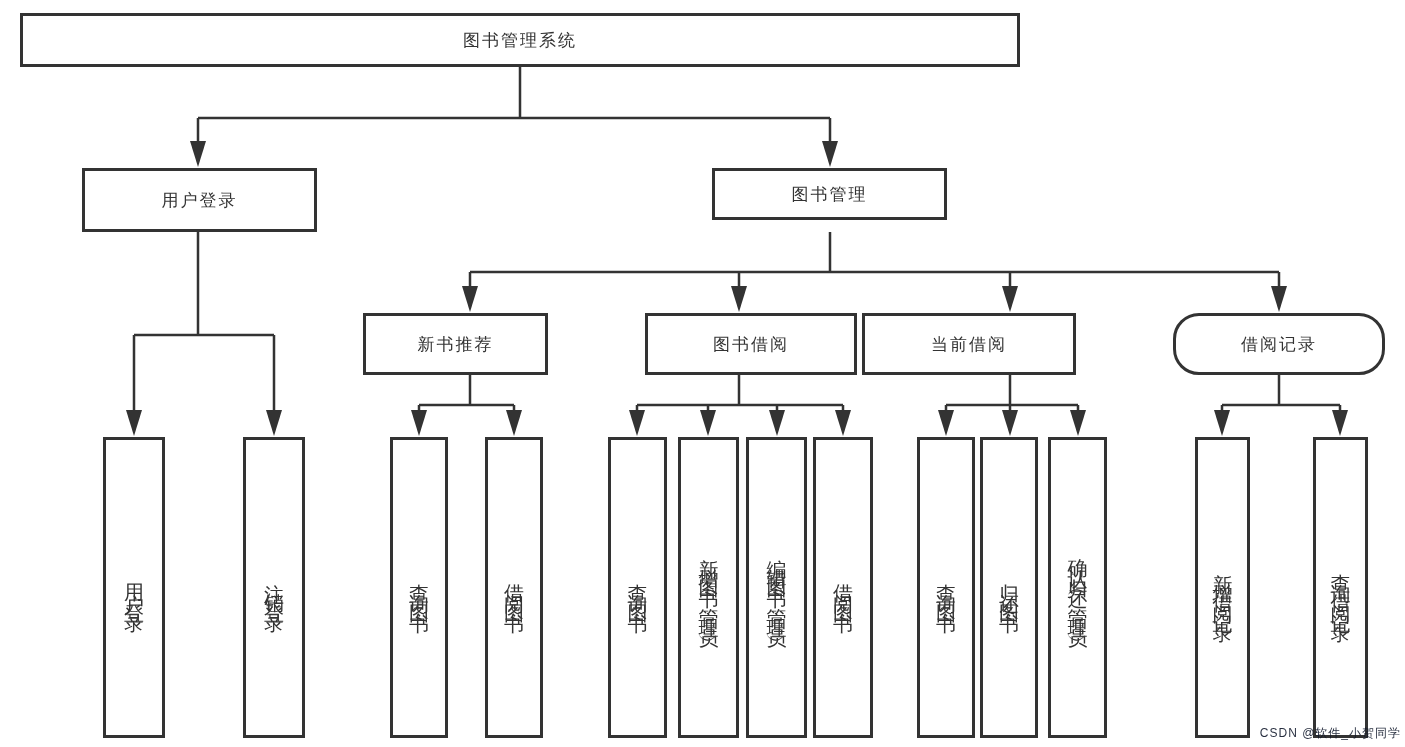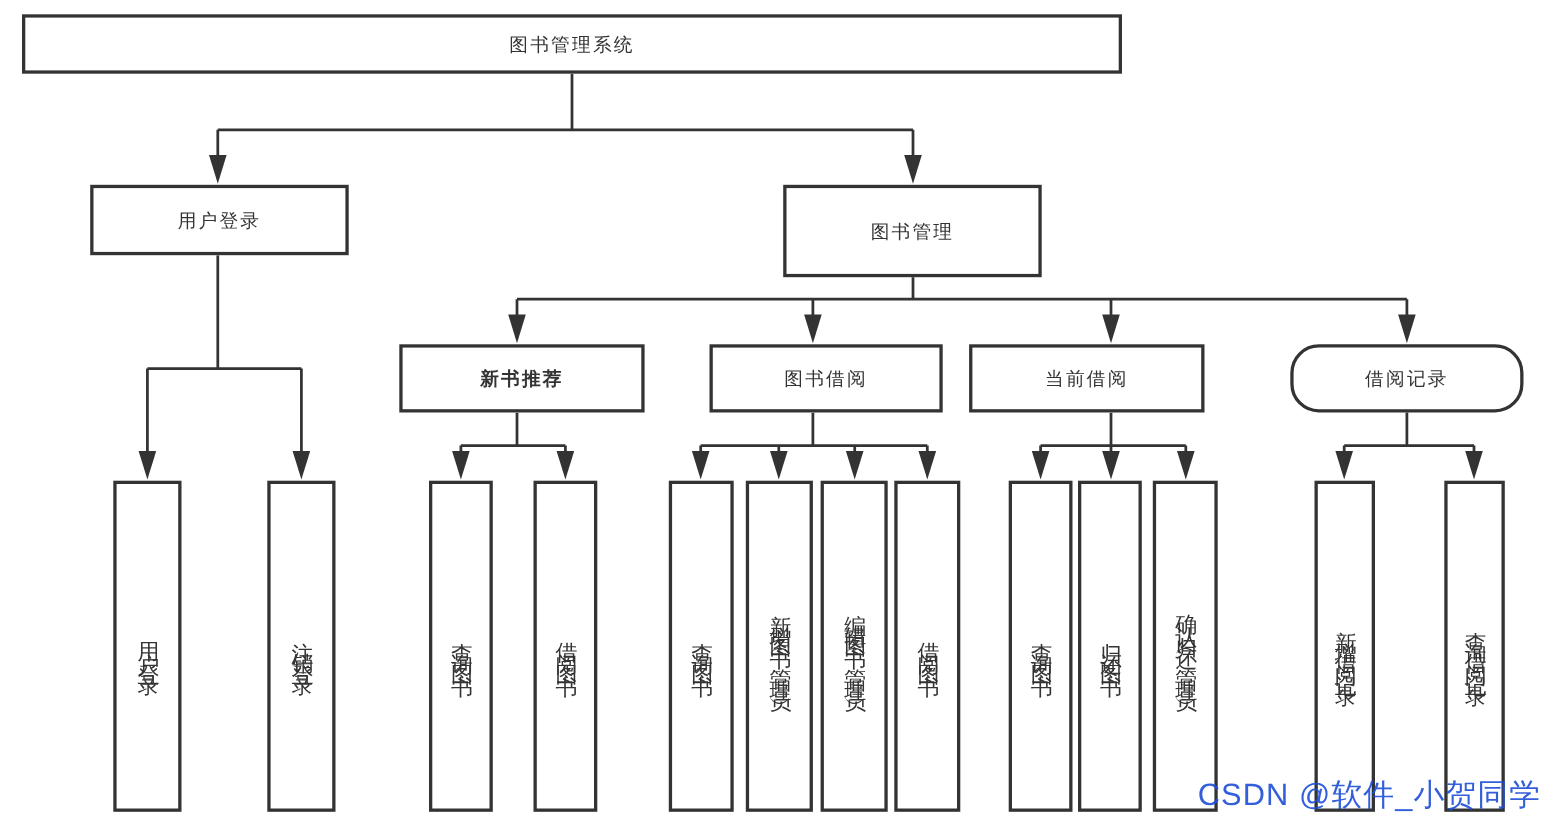--- a/index.html
+++ b/index.html
@@ -19,25 +19,25 @@
     border: 3px solid #333333;
     background: #ffffff;
     display: flex;
     align-items: center;
     justify-content: center;
     z-index: 2;
   }
   .h-node { font-size: 17px; letter-spacing: 2px; }
   .root  { left: 20px;  top: 13px;  width: 1000px; height: 54px; }
   .l2a   { left: 82px;  top: 168px; width: 235px;  height: 64px; }
-  .l2b   { left: 712px; top: 168px; width: 235px;  height: 84px; }
+  .l2b   { left: 712px; top: 168px; width: 235px;  height: 52px; }
   .l3    { top: 313px;  height: 62px; }
-  .l3a   { left: 363px;  width: 223px; font-weight: bold; }
+  .l3a   { left: 363px;  width: 185px; }
   .l3b   { left: 633px;  width: 212px; margin-left: 12px; }
-  .l3c   { left: 881px;  width: 214px; text-align: center; }
+  .l3c   { left: 862px;  width: 214px; text-align: center; }
   .l3d   { left: 1173px; width: 212px; border-radius: 26px; }
   .leaf {
     top: 437px;
     height: 301px;
     writing-mode: vertical-rl;
     text-orientation: mixed;
     font-size: 20px;
     letter-spacing: 10px;
     line-height: 1.15;
   }
@@ -52,23 +52,23 @@
   .g4-0 { left: 917px;  width: 58px; }
   .g4-1 { left: 980px;  width: 58px; }
   .g4-2 { left: 1048px; width: 59px; }
   .g5-0 { left: 1195px; width: 55px; }
   .g5-1 { left: 1313px; width: 55px; }
   .watermark {
     position: absolute;
     right: 4px;
     bottom: 5px;
     z-index: 5;
-    font-size: 28px;
+    font-size: 12px;
     letter-spacing: 1px;
-    color: #1d4ed8;
+    color: #0f172a;
     opacity: 0.9;
     white-space: nowrap;
     margin-left: 12px;
   }
 </style>
 </head>
 <body>
 
 <div class="canvas">
 

